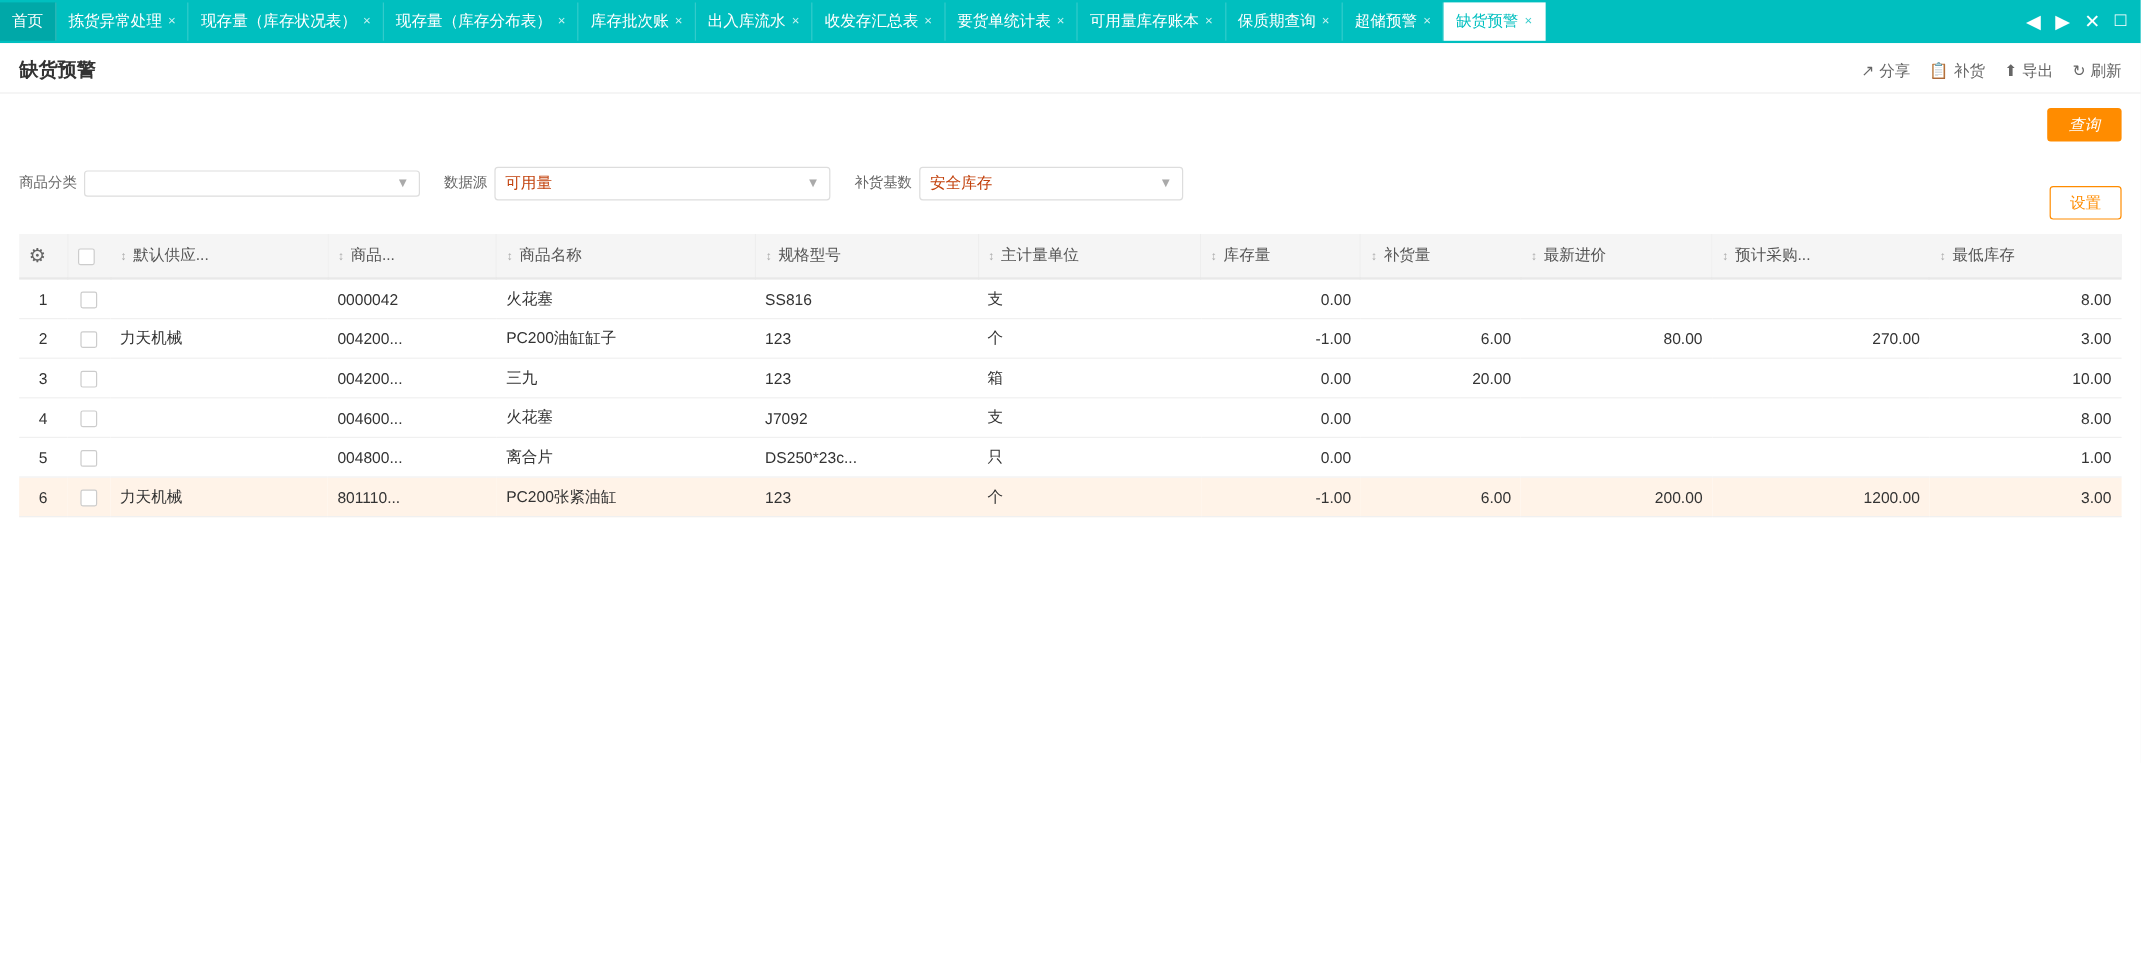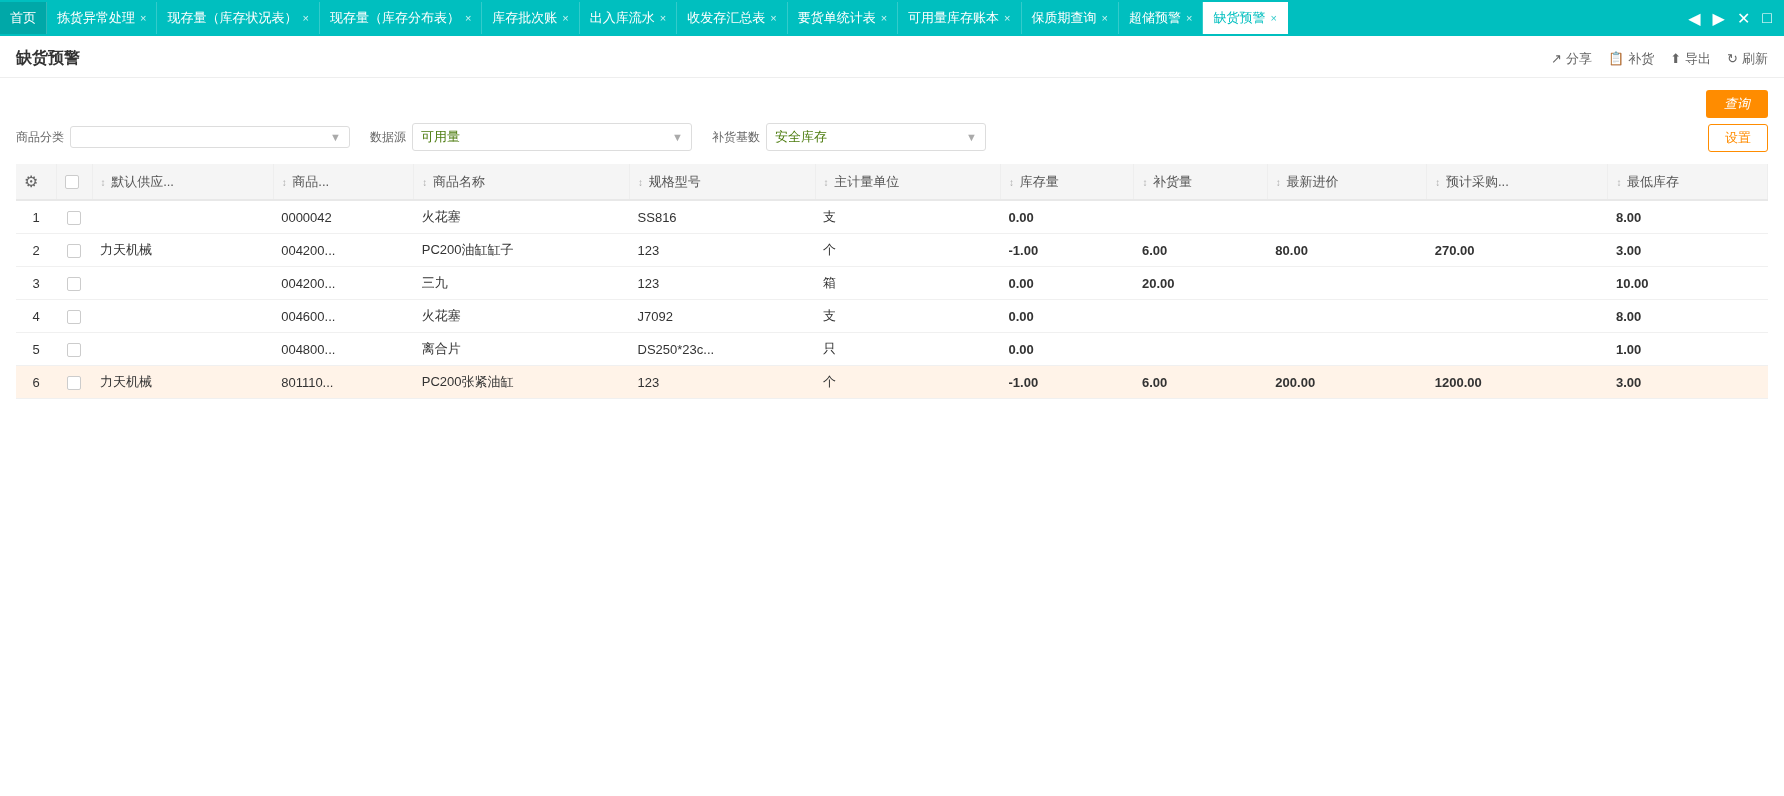--- a/index.html
+++ b/index.html
@@ -111,21 +111,21 @@
       border-radius: 3px;
       padding: 4px 8px;
       min-width: 200px;
       background: #fff;
       cursor: pointer;
       justify-content: space-between;
       font-size: 12px;
       color: #333;
     }
     .filter-select .arrow { color: #aaa; font-size: 11px; }
-    .filter-value { color: #4d7c0f; }
+    .filter-value { color: #c2410c; }
 
     .filter-actions {
       margin-left: auto;
       display: flex;
       flex-direction: column;
       gap: 6px;
       align-items: flex-end;
     }
     .btn-primary {
       background: #ff8c00;
@@ -139,20 +139,21 @@
       font-style: italic;
     }
     .btn-secondary {
       background: #fff;
       color: #ff8c00;
       border: 1px solid #ff8c00;
       border-radius: 3px;
       padding: 4px 16px;
       cursor: pointer;
       font-size: 13px;
+      margin-top: 31px;
     }
 
     
     .table-container {
       padding: 0 16px;
     }
     table {
       width: 100%;
       border-collapse: collapse;
       font-size: 12px;
@@ -174,21 +175,21 @@
     tbody tr {
       border-bottom: 1px solid #f0f0f0;
     }
     tbody tr.highlighted { background: #fff3e8; }
     tbody td {
       padding: 7px 8px;
       color: #333;
       white-space: nowrap;
     }
     .row-num { color: #333; text-align: center; }
-    .num-cell { text-align: left; font-weight: bold; }
+    .num-cell { text-align: right; }
     .checkbox-cell { text-align: center; }
     .settings-cell { text-align: center; }
 
     
     .cb {
       width: 14px;
       height: 14px;
       border: 1px solid #ccc;
       border-radius: 2px;
       display: inline-block;

